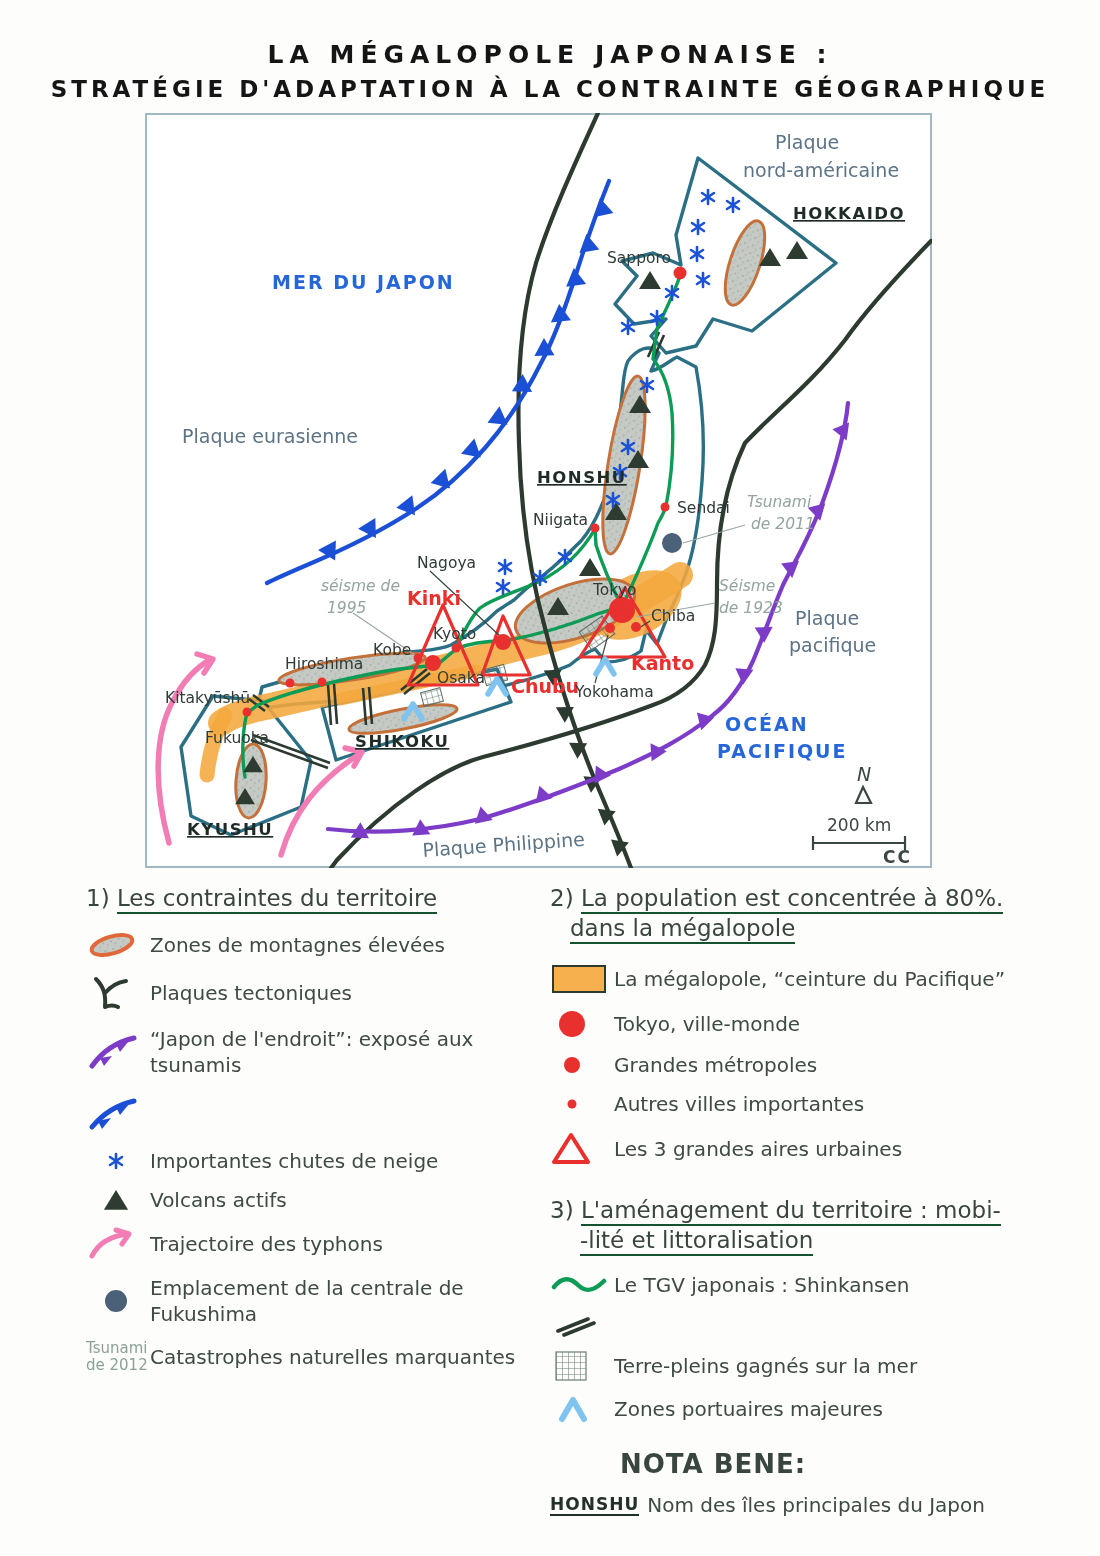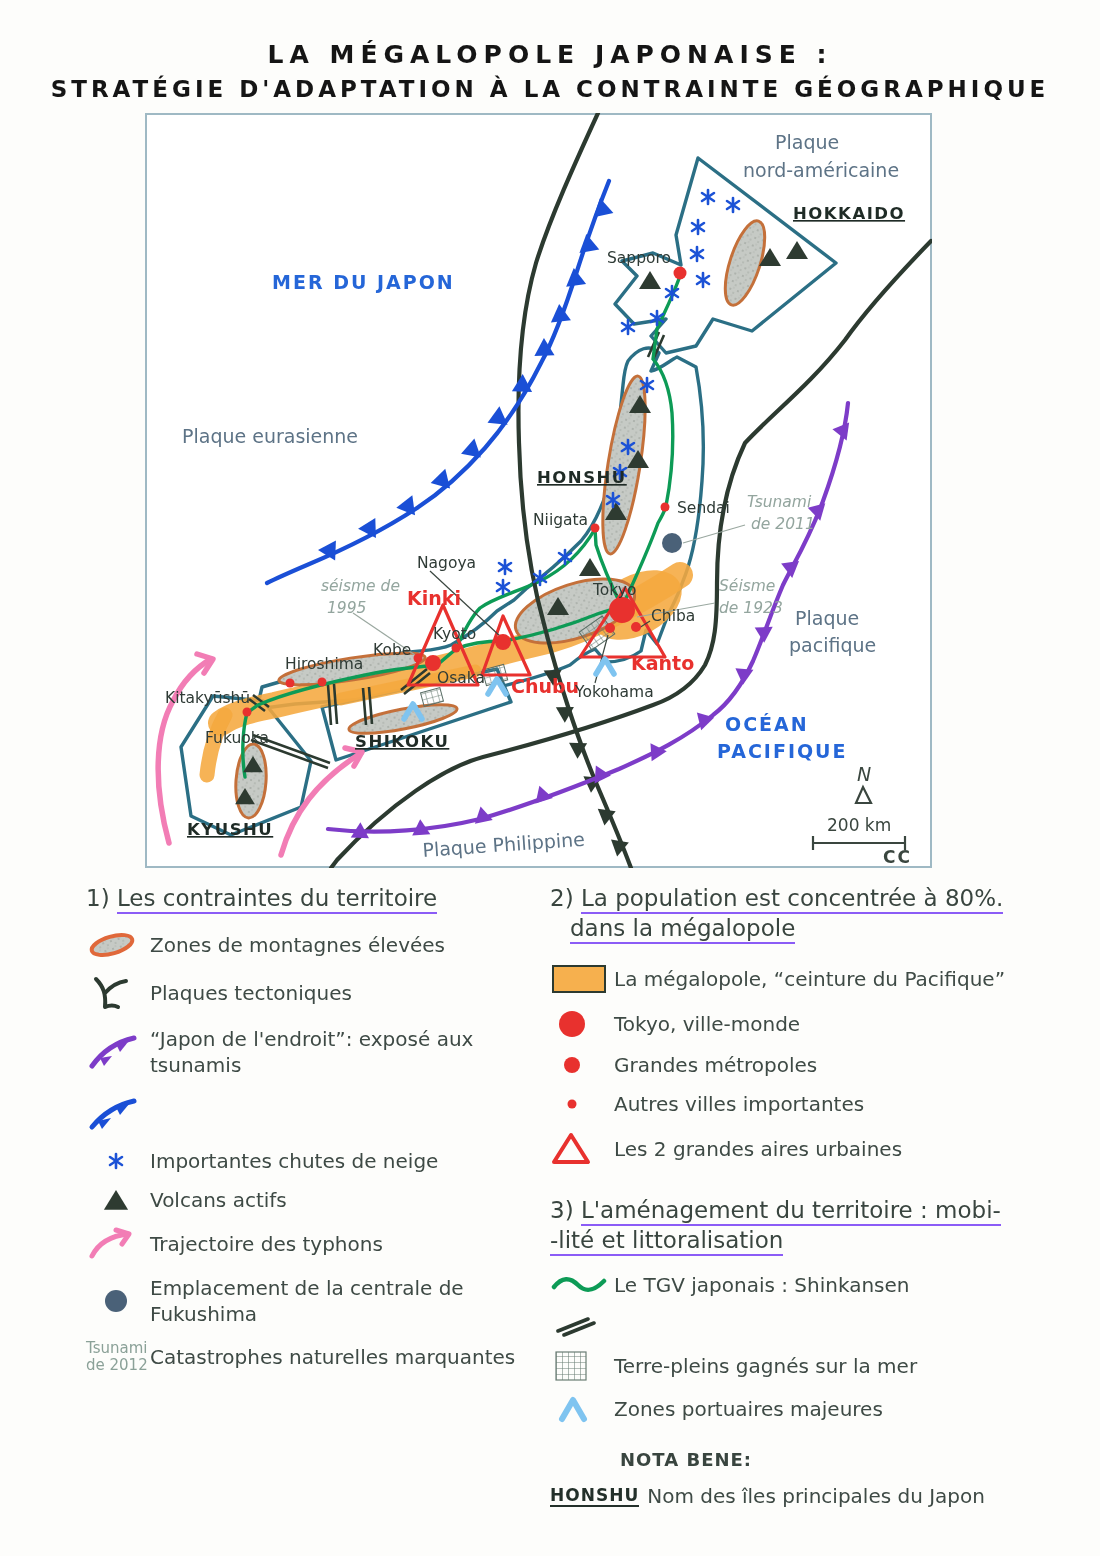--- a/index.html
+++ b/index.html
@@ -6,26 +6,26 @@
   #page{position:relative;width:1100px;height:1556px;background:#fdfdfb;overflow:hidden;
         font-family:"DejaVu Sans",sans-serif;color:#3e4a45;}
   .title{position:absolute;left:0;width:1100px;text-align:center;color:#151515;font-weight:bold;}
   #title1{top:40px;font-size:25px;letter-spacing:6px;}
   #title2{top:76px;font-size:23px;letter-spacing:4px;}
   
   .col{position:absolute;}
   #col-left{left:86px;top:884px;width:452px;}
   #col-right{left:550px;top:884px;width:480px;}
   .lhead{font-size:23px;color:#39453f;margin-bottom:16px;line-height:1.3;}
-  .lhead .u{border-bottom:2px solid #8b5cf6;padding-bottom:1px;}
+  .lhead .u{border-bottom:2px solid #14532d;padding-bottom:1px;}
   .lrow{display:flex;align-items:center;margin-bottom:13px;}
   .lic{flex:0 0 64px;display:flex;justify-content:flex-start;align-items:center;}
   .llab{font-size:20px;line-height:1.3;color:#3e4a45;}
   .sample{flex:0 0 64px;font-size:15px;color:#8ba198;line-height:1.15;}
-  .notahead{font-size:18px;font-weight:bold;color:#39453f;margin:26px 0 14px 70px;letter-spacing:1px;}
+  .notahead{font-size:26px;font-weight:bold;color:#39453f;margin:26px 0 14px 70px;letter-spacing:1px;}
   .notarow{display:flex;align-items:baseline;}
   .notakey{flex:0 0 78px;font-weight:bold;font-size:17px;color:#23302a;border-bottom:2px solid #23302a;
            align-self:center;letter-spacing:1px;}
   .notatext{font-size:20px;margin-left:8px;}
   
   text{font-family:"DejaVu Sans",sans-serif;}
   .city{font-size:15.5px;fill:#2f3b36;}
   .island{font-size:16.5px;font-weight:bold;fill:#1f2b26;letter-spacing:1.5px;text-decoration:underline;}
   .sea{font-size:19px;font-weight:bold;fill:#2566d8;letter-spacing:2px;}
   .plate{font-size:19px;fill:#5d7386;}
@@ -420,27 +420,27 @@
     </span>
     <span class="llab">Autres villes importantes</span>
   </div>
 
   <div class="lrow">
     <span class="lic">
       <svg width="64" height="38">
             <path d="M21,5 L38,32 L4,32 Z" fill="none" stroke="#e8312e" stroke-width="4" stroke-linejoin="round"></path>
           </svg>
     </span>
-    <span class="llab">Les 2 grandes aires urbaines</span>
+    <span class="llab">Les 3 grandes aires urbaines</span>
   </div>
 
   <div class="lhead" style="margin-top:28px">
     <span>3)</span>
     <span class="u">L'aménagement du territoire : mobi-</span><br>
-    <span style="" class="u">-lité et littoralisation</span>
+    <span style="margin-left:30px" class="u">-lité et littoralisation</span>
   </div>
 
   <div class="lrow" style="margin-top:16px">
     <span class="lic">
       <svg width="64" height="24">
             <path d="M4,14 C12,4 20,4 28,12 C36,20 44,18 54,8" fill="none" stroke="#0d9b56" stroke-width="4.5" stroke-linecap="round"></path>
           </svg>
     </span>
     <span class="llab">Le TGV japonais : Shinkansen</span>
   </div>

